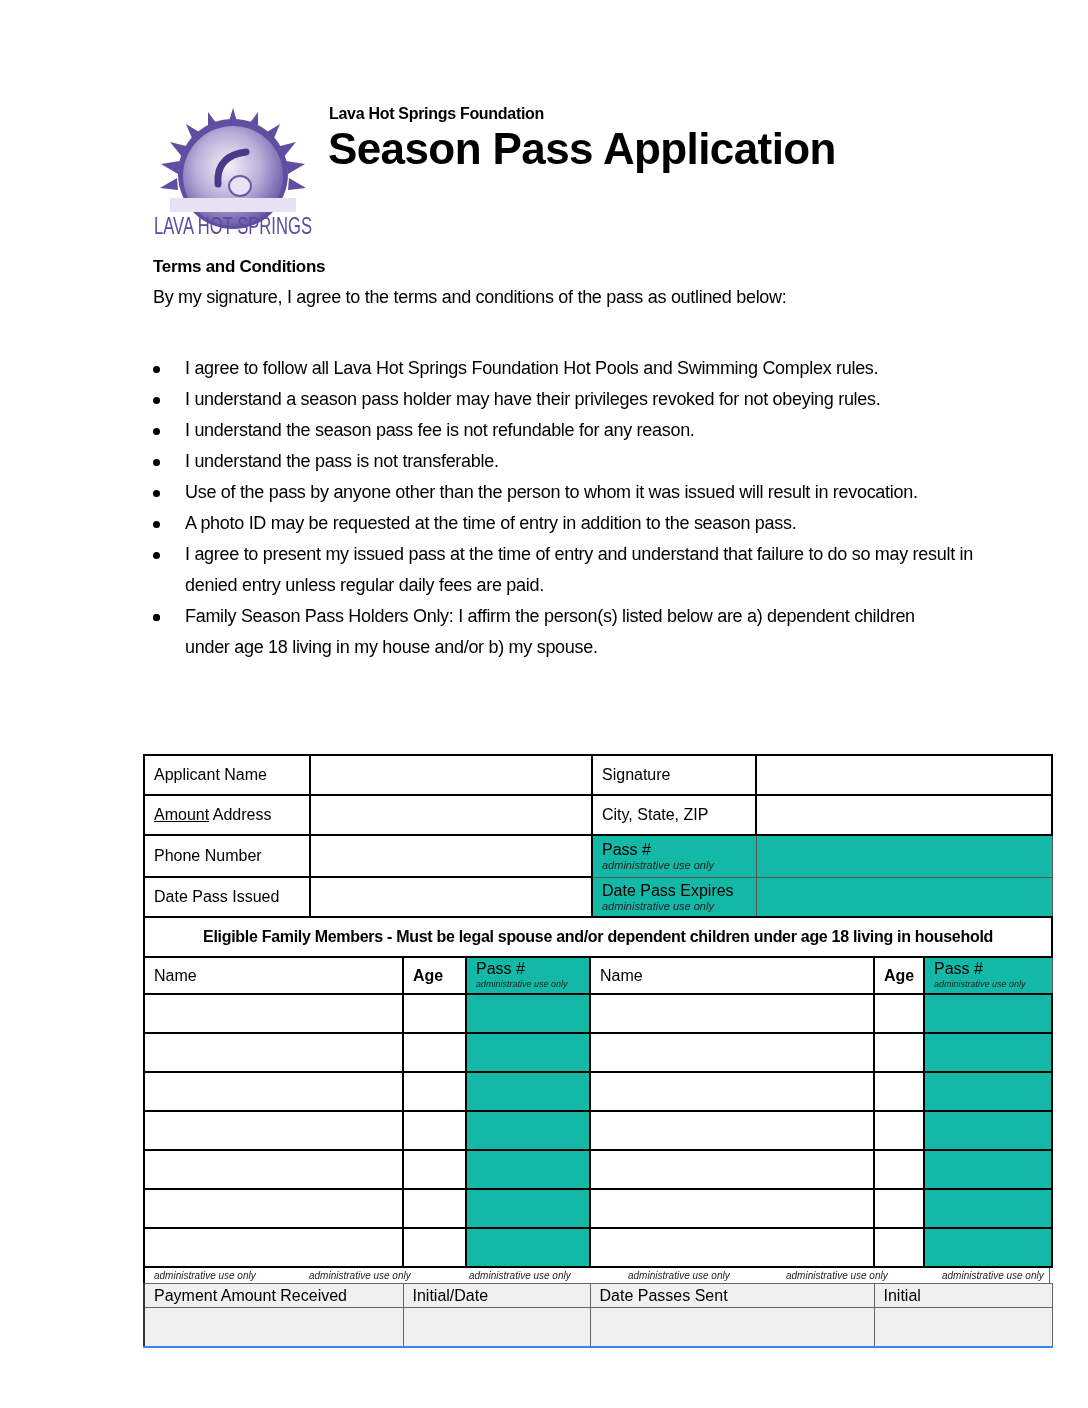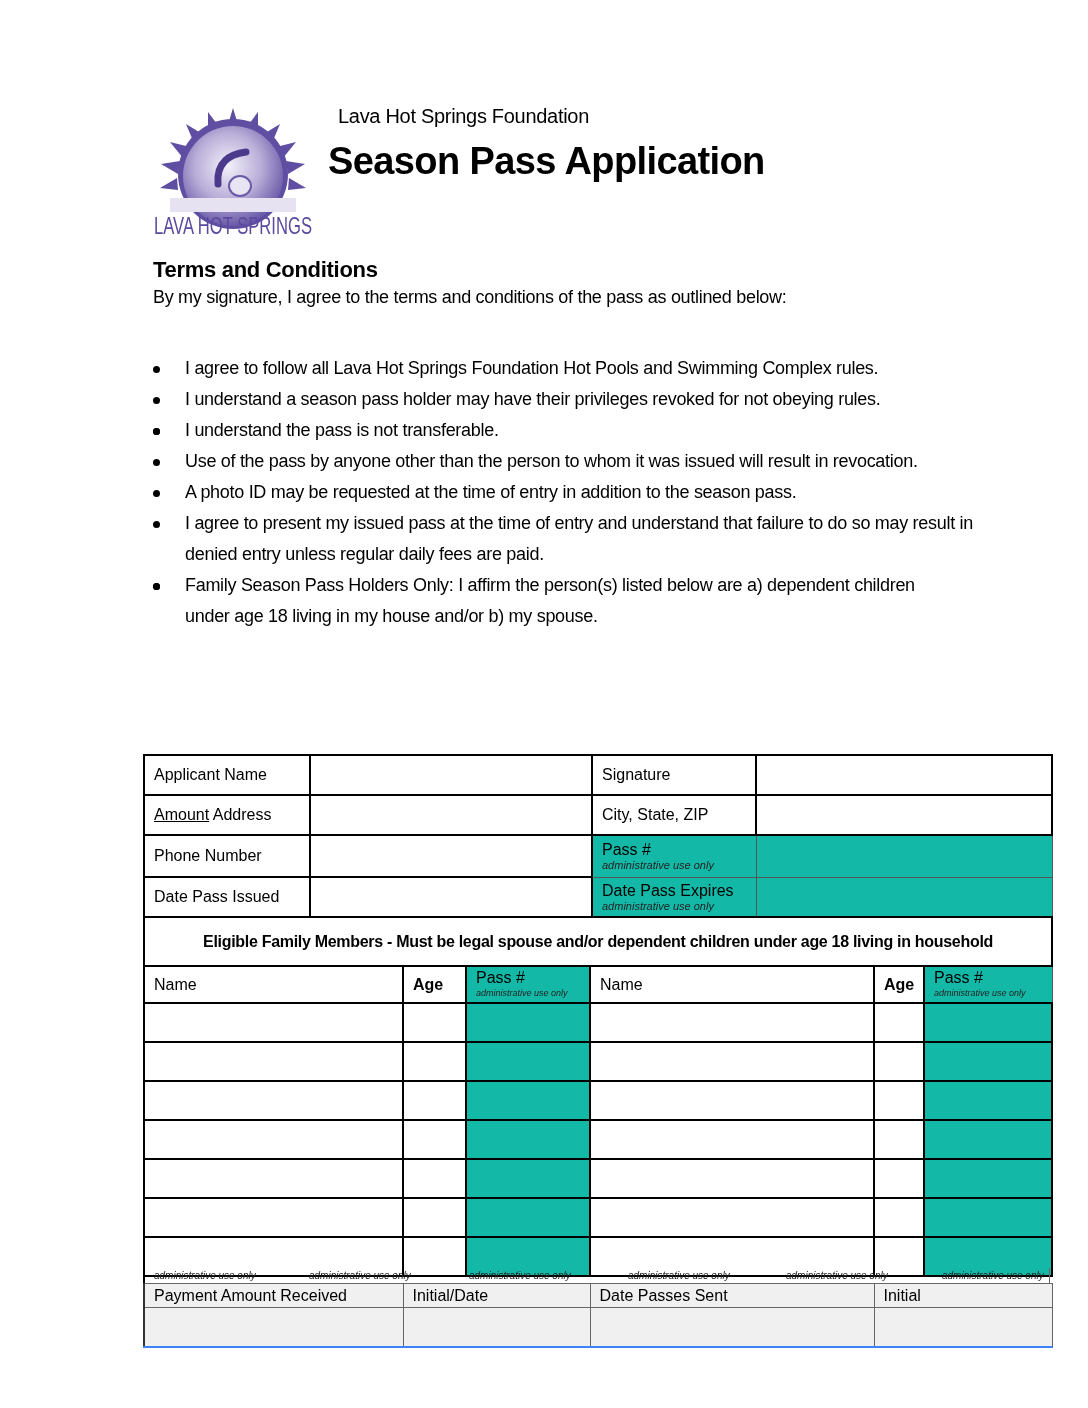--- a/index.html
+++ b/index.html
@@ -1,41 +1,41 @@
 <!DOCTYPE html>
 <html><head>
 <meta charset="utf-8">
 <style>
   html, body { margin: 0; padding: 0; background: #ffffff; }
   body { width: 1088px; height: 1408px; position: relative; font-family: "Liberation Sans", sans-serif; color: #000; overflow: hidden; }
 
   .logo { position: absolute; left: 150px; top: 106px; width: 166px; height: 134px; }
-  .org-name { position: absolute; left: 338px; top: 105px; font-size: 20px; font-weight: normal; letter-spacing: -0.3px; }
-  .doc-title { position: absolute; left: 328px; top: 140px; font-size: 38px; font-weight: bold; letter-spacing: -0.6px; }
-
-  .terms-heading { position: absolute; left: 153px; top: 257px; font-size: 22px; font-weight: bold; letter-spacing: -0.3px; }
+  .org-name { position: absolute; left: 329px; top: 105px; font-size: 16px; font-weight: bold; letter-spacing: -0.3px; }
+  .doc-title { position: absolute; left: 328px; top: 124px; font-size: 44px; font-weight: bold; letter-spacing: -0.6px; }
+
+  .terms-heading { position: absolute; left: 153px; top: 257px; font-size: 17px; font-weight: bold; letter-spacing: -0.3px; }
   .terms-intro { position: absolute; left: 153px; top: 287px; font-size: 18px; letter-spacing: -0.3px; }
 
   .terms-list { position: absolute; left: 137px; top: 337px; width: 830px; margin: 16px; padding: 0; list-style: none; }
   .terms-list li { position: relative; padding-left: 32px; font-size: 18px; line-height: 31px; letter-spacing: -0.3px; }
   .terms-list li .bullet { position: absolute; left: 0; top: 13px; width: 7px; height: 7px; border-radius: 50%; background: #000; }
 
   table.form { position: absolute; left: 143px; border-collapse: collapse; table-layout: fixed; }
   table.form td { border: 2px solid #000; padding: 0 9px; font-size: 16px; vertical-align: middle; box-sizing: border-box; }
   .label { font-weight: normal; }
   .shade { background: #14b8a6; }
   .admin-note { display: block; font-size: 11px; font-style: italic; color: #222; line-height: 13px; }
 
   #t-top { top: 754px; width: 908px; }
   #t-top tr { height: 40px; }
   #t-top td { height: 40px; }
   .lbl-sm { font-size: 16px; line-height: 18px; }
 
   #t-family { top: 916px; width: 908px; }
-  .fam-head td { height: 49px; text-align: center; font-weight: bold; font-size: 16.5px; letter-spacing: -0.3px; }
+  .fam-head td { height: 40px; text-align: center; font-weight: bold; font-size: 16.5px; letter-spacing: -0.3px; }
   .fam-cols td { height: 37px; font-size: 17px; }
   .fam-row td { height: 39px; }
 
   .admin-strip { position: absolute; left: 143px; top: 1268px; width: 907px; height: 15px; border-left: 2px solid #000; border-right: 1px solid #666; box-sizing: border-box; font-size: 10px; font-style: italic; color: #222; }
   .admin-strip span { position: absolute; top: 2px; }
 
   #t-bottom { top: 1283px; width: 908px; }
   #t-bottom td { border: 1px solid #666; background: #f0f0f0; font-size: 16px; }
   #t-bottom tr.h td { height: 24px; }
   #t-bottom tr.v td { height: 39px; }
@@ -79,21 +79,21 @@
 
 <div class="org-name">Lava Hot Springs Foundation</div>
 <div class="doc-title">Season Pass Application</div>
 
 <div class="terms-heading">Terms and Conditions</div>
 <div class="terms-intro">By my signature, I agree to the terms and conditions of the pass as outlined below:</div>
 
 <ul class="terms-list">
   <li><span class="bullet"></span><span>I agree to follow all Lava Hot Springs Foundation Hot Pools and Swimming Complex rules.</span></li>
   <li><span class="bullet"></span><span>I understand a season pass holder may have their privileges revoked for not obeying rules.</span></li>
-  <li><span class="bullet"></span></li>
+  <li><span class="bullet"></span><span>I understand the season pass fee is not refundable for any reason.</span></li>
   <li><span class="bullet"></span><span>I understand the pass is not transferable.</span></li>
   <li style="padding-right:60px"><span class="bullet"></span><span>Use of the pass by anyone other than the person to whom it was issued will result in revocation.</span></li>
   <li><span class="bullet"></span><span>A photo ID may be requested at the time of entry in addition to the season pass.</span></li>
   <li style="padding-right:10px"><span class="bullet"></span><span>I agree to present my issued pass at the time of entry and understand that failure to do so may result in denied entry unless regular daily fees are paid.</span></li>
   <li style="padding-right:70px"><span class="bullet"></span></li>
   <li style="padding-right:40px"><span class="bullet"></span><span>Family Season Pass Holders Only:  I affirm the person(s) listed below are a) dependent children under age 18 living in my house and/or b) my spouse.</span></li>
 </ul>
 
 <table class="form" id="t-top">
   <colgroup>

